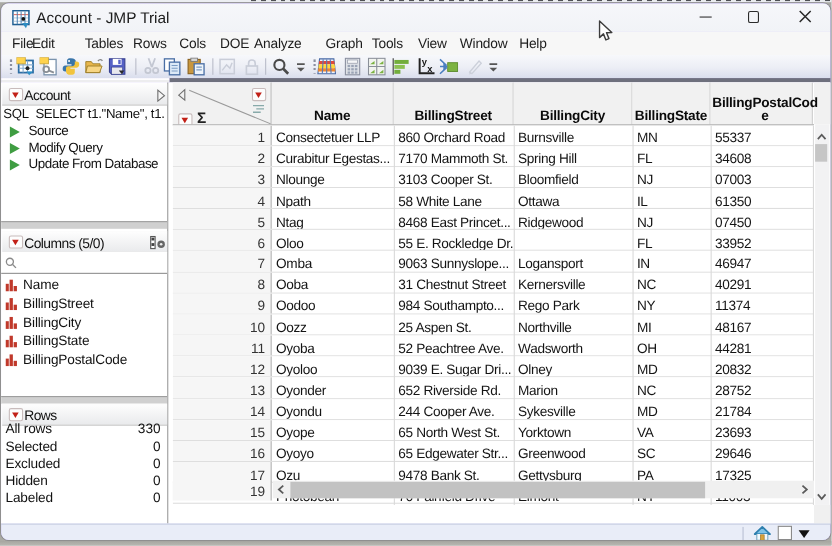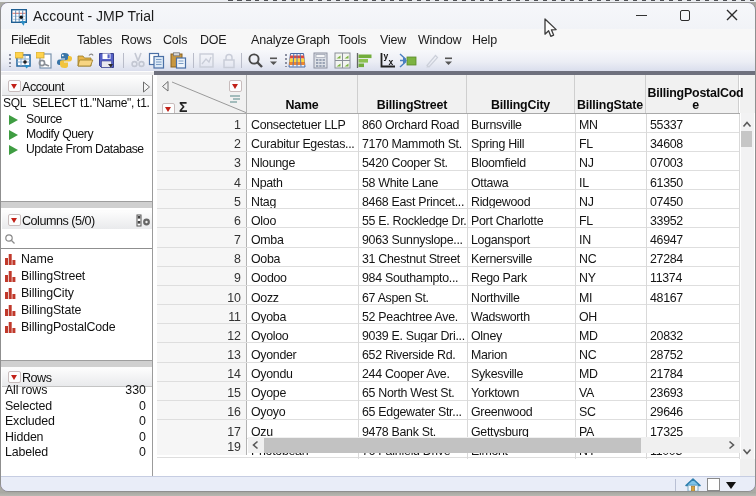--- a/index.html
+++ b/index.html
@@ -105,21 +105,21 @@
     </svg>
   </div>
 
   <div id="menubar">
     <span style="left:10px">File</span>
       <span style="left:28px">Edit</span>
     <span style="left:76px">Tables</span>
       <span style="left:120px">Rows</span>
     <span style="left:162px">Cols</span>
       <span style="left:199px">DOE</span>
-    <span style="left:250px">Analyze</span>
+    <span style="left:230px">Analyze</span>
       <span style="left:295px">Graph</span>
     <span style="left:337px">Tools</span>
       <span style="left:379px">View</span>
     <span style="left:417px">Window</span>
       <span style="left:471px">Help</span>
   </div>
 
   <div id="toolbar">
     <div class="grip" style="left:8px"></div>
 
@@ -404,21 +404,21 @@
         <div class="rnum">2</div>
         <div class="dcell" style="left:90px;width:111px">Curabitur Egestas...</div>
         <div class="dcell" style="left:201px;width:109px">7170 Mammoth St.</div>
         <div class="dcell" style="left:310px;width:108px">Spring Hill</div>
         <div class="dcell" style="left:418px;width:71px">FL</div>
         <div class="dcell" style="left:489px;width:93px">34608</div>
       </div>
       <div class="drow">
         <div class="rnum">3</div>
         <div class="dcell" style="left:90px;width:111px">Nlounge</div>
-        <div class="dcell" style="left:201px;width:109px">5420 Cooper St.</div>
+        <div class="dcell" style="left:201px;width:109px">3103 Cooper St.</div>
         <div class="dcell" style="left:310px;width:108px">Bloomfield</div>
         <div class="dcell" style="left:418px;width:71px">NJ</div>
         <div class="dcell" style="left:489px;width:93px">07003</div>
       </div>
       <div class="drow">
         <div class="rnum">4</div>
         <div class="dcell" style="left:90px;width:111px">Npath</div>
         <div class="dcell" style="left:201px;width:109px">58 White Lane</div>
         <div class="dcell" style="left:310px;width:108px">Ottawa</div>
         <div class="dcell" style="left:418px;width:71px">IL</div>
@@ -429,62 +429,62 @@
         <div class="dcell" style="left:90px;width:111px">Ntag</div>
         <div class="dcell" style="left:201px;width:109px">8468 East Princet...</div>
         <div class="dcell" style="left:310px;width:108px">Ridgewood</div>
         <div class="dcell" style="left:418px;width:71px">NJ</div>
         <div class="dcell" style="left:489px;width:93px">07450</div>
       </div>
       <div class="drow">
         <div class="rnum">6</div>
         <div class="dcell" style="left:90px;width:111px">Oloo</div>
         <div class="dcell" style="left:201px;width:109px">55 E. Rockledge Dr.</div>
-        <div class="dcell" style="left:310px;width:108px">Port Charlotte</div>
         <div class="dcell" style="left:418px;width:71px">FL</div>
         <div class="dcell" style="left:489px;width:93px">33952</div>
       </div>
       <div class="drow">
         <div class="rnum">7</div>
         <div class="dcell" style="left:90px;width:111px">Omba</div>
         <div class="dcell" style="left:201px;width:109px">9063 Sunnyslope...</div>
         <div class="dcell" style="left:310px;width:108px">Logansport</div>
         <div class="dcell" style="left:418px;width:71px">IN</div>
         <div class="dcell" style="left:489px;width:93px">46947</div>
       </div>
       <div class="drow">
         <div class="rnum">8</div>
         <div class="dcell" style="left:90px;width:111px">Ooba</div>
         <div class="dcell" style="left:201px;width:109px">31 Chestnut Street</div>
         <div class="dcell" style="left:310px;width:108px">Kernersville</div>
         <div class="dcell" style="left:418px;width:71px">NC</div>
-        <div class="dcell" style="left:489px;width:93px">27284</div>
+        <div class="dcell" style="left:489px;width:93px">40291</div>
       </div>
       <div class="drow">
         <div class="rnum">9</div>
         <div class="dcell" style="left:90px;width:111px">Oodoo</div>
         <div class="dcell" style="left:201px;width:109px">984 Southampto...</div>
         <div class="dcell" style="left:310px;width:108px">Rego Park</div>
         <div class="dcell" style="left:418px;width:71px">NY</div>
         <div class="dcell" style="left:489px;width:93px">11374</div>
       </div>
       <div class="drow">
         <div class="rnum">10</div>
         <div class="dcell" style="left:90px;width:111px">Oozz</div>
-        <div class="dcell" style="left:201px;width:109px">67 Aspen St.</div>
+        <div class="dcell" style="left:201px;width:109px">25 Aspen St.</div>
         <div class="dcell" style="left:310px;width:108px">Northville</div>
         <div class="dcell" style="left:418px;width:71px">MI</div>
         <div class="dcell" style="left:489px;width:93px">48167</div>
       </div>
       <div class="drow">
         <div class="rnum">11</div>
         <div class="dcell" style="left:90px;width:111px">Oyoba</div>
         <div class="dcell" style="left:201px;width:109px">52 Peachtree Ave.</div>
         <div class="dcell" style="left:310px;width:108px">Wadsworth</div>
         <div class="dcell" style="left:418px;width:71px">OH</div>
+        <div class="dcell" style="left:489px;width:93px">44281</div>
       </div>
       <div class="drow">
         <div class="rnum">12</div>
         <div class="dcell" style="left:90px;width:111px">Oyoloo</div>
         <div class="dcell" style="left:201px;width:109px">9039 E. Sugar Dri...</div>
         <div class="dcell" style="left:310px;width:108px">Olney</div>
         <div class="dcell" style="left:418px;width:71px">MD</div>
         <div class="dcell" style="left:489px;width:93px">20832</div>
       </div>
       <div class="drow">

